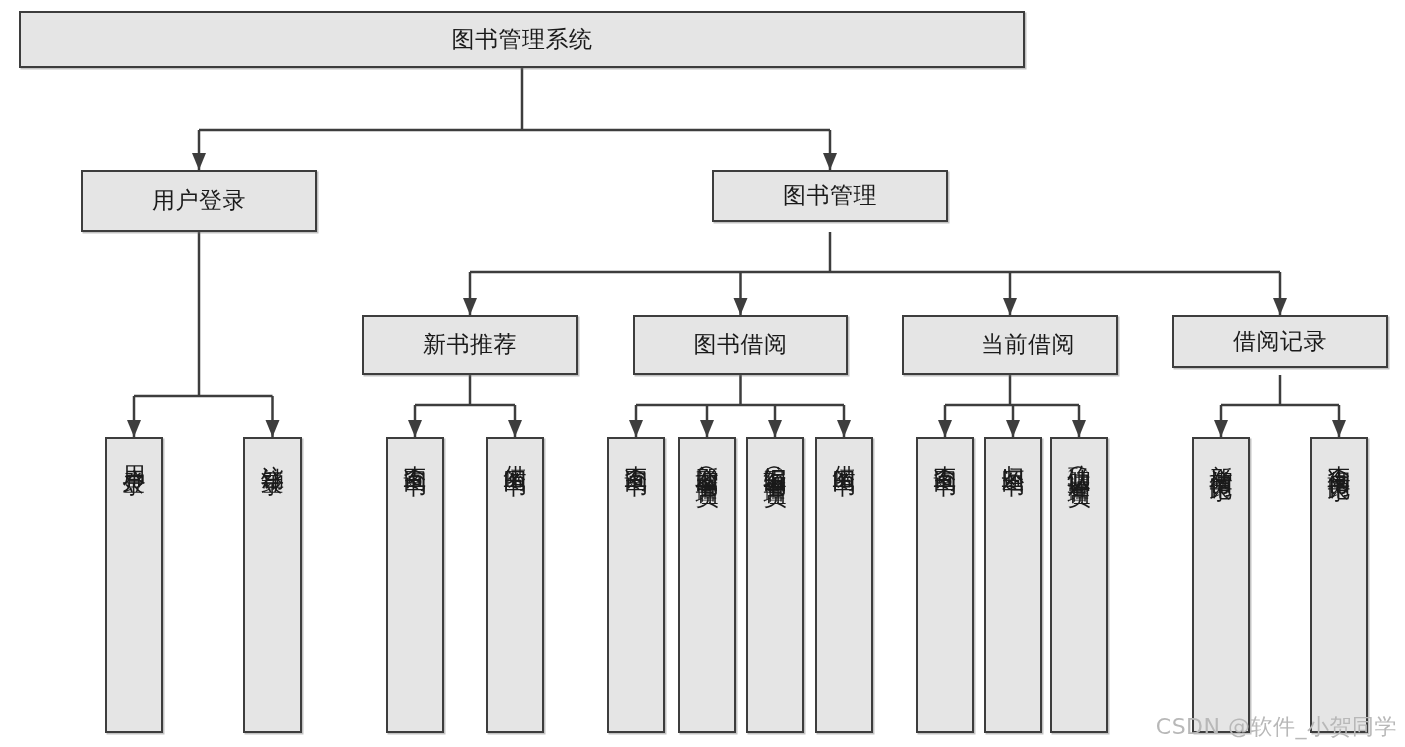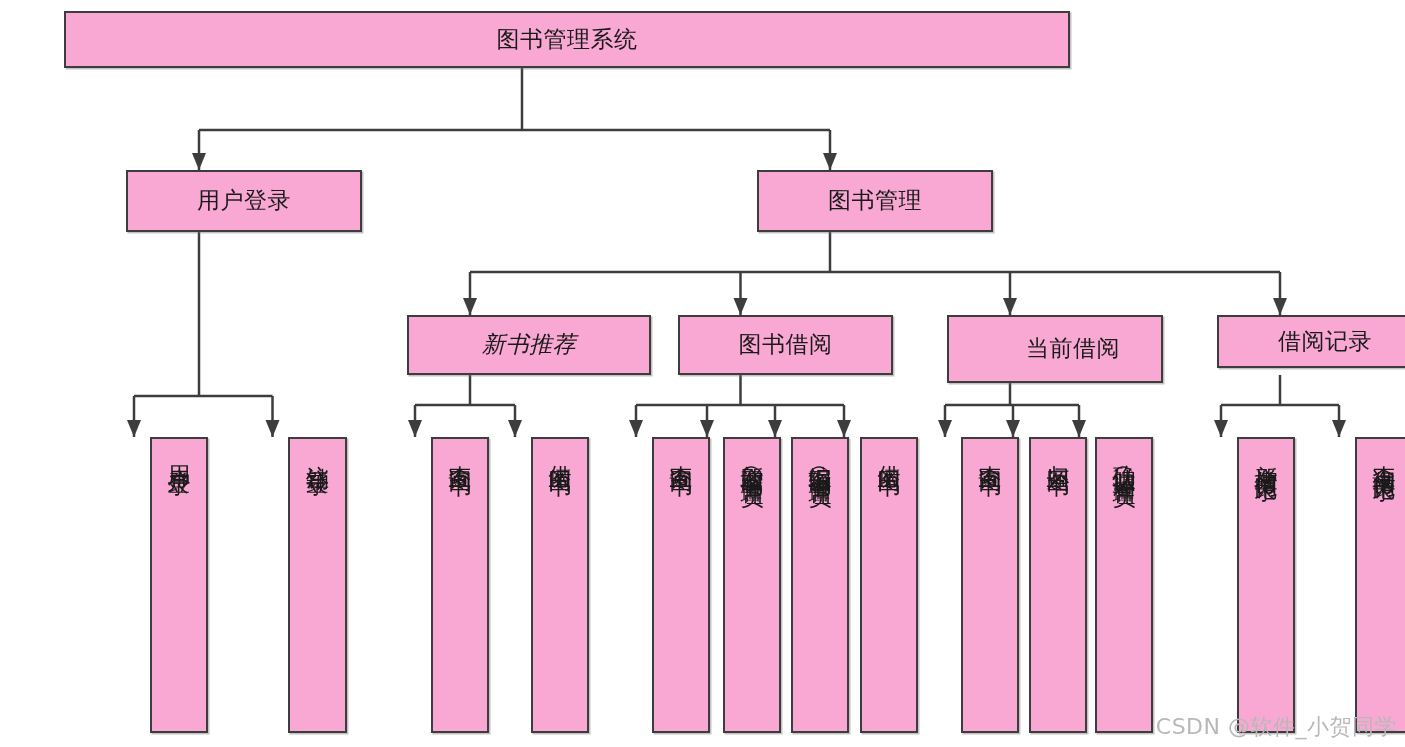--- a/index.html
+++ b/index.html
@@ -18,26 +18,25 @@
     position: absolute;
     left: 0;
     top: 0;
     width: 1405px;
     height: 747px;
   }
   .node-box {
     position: absolute;
     box-sizing: border-box;
     border: 2.5px solid #3d3d3d;
-    background: #f9a8d4;
+    background: #e5e5e5;
     display: flex;
     align-items: center;
     justify-content: center;
     box-shadow: 1.5px 1.5px 0 rgba(120,120,120,0.45);
-    margin-left: 45px;
   }
   .node-label-h {
     font-size: 23px;
     color: #1a1a1a;
     letter-spacing: 0.5px;
     line-height: 1.1;
     white-space: nowrap;
     text-align: center;
   }
   .node-box.leaf {
@@ -143,33 +142,33 @@
     </svg>
 
   <div class="node-box" id="node-root" style="left: 19px; top: 11px; width: 1006px; height: 57px;">
     <span class="node-label-h">图书管理系统</span>
   </div>
 
   <div class="node-box" id="node-l2_user_login" style="left: 81px; top: 170px; width: 236px; height: 62px;">
     <span class="node-label-h">用户登录</span>
   </div>
 
-  <div class="node-box" id="node-l2_book_manage" style="left: 712px; top: 170px; width: 236px; height: 62px;">
+  <div class="node-box" id="node-l2_book_manage" style="left: 712px; top: 170px; width: 236px; height: 52px;">
     <span class="node-label-h">图书管理</span>
   </div>
 
-  <div class="node-box" id="node-l3_new_book_rec" style="left: 362px; top: 315px; width: 244px; height: 60px; font-style: italic;">
+  <div class="node-box" id="node-l3_new_book_rec" style="left: 362px; top: 315px; width: 216px; height: 60px;">
     <span class="node-label-h">新书推荐</span>
   </div>
 
   <div class="node-box" id="node-l3_book_borrow" style="left: 633px; top: 315px; width: 215px; height: 60px;">
     <span class="node-label-h">图书借阅</span>
   </div>
 
-  <div class="node-box" id="node-l3_current_borrow" style="left: 902px; top: 315px; width: 216px; height: 68px; padding-left: 36px;">
+  <div class="node-box" id="node-l3_current_borrow" style="left: 902px; top: 315px; width: 216px; height: 60px; padding-left: 36px;">
     <span class="node-label-h">当前借阅</span>
   </div>
 
   <div class="node-box" id="node-l3_borrow_record" style="left: 1172px; top: 315px; width: 216px; height: 53px;">
     <span class="node-label-h">借阅记录</span>
   </div>
 
   <div class="node-box leaf" id="node-leaf_user_login" style="left: 105px; top: 437px; width: 58px; height: 296px;">
     <span class="node-label-v">用户登录</span>
   </div>

